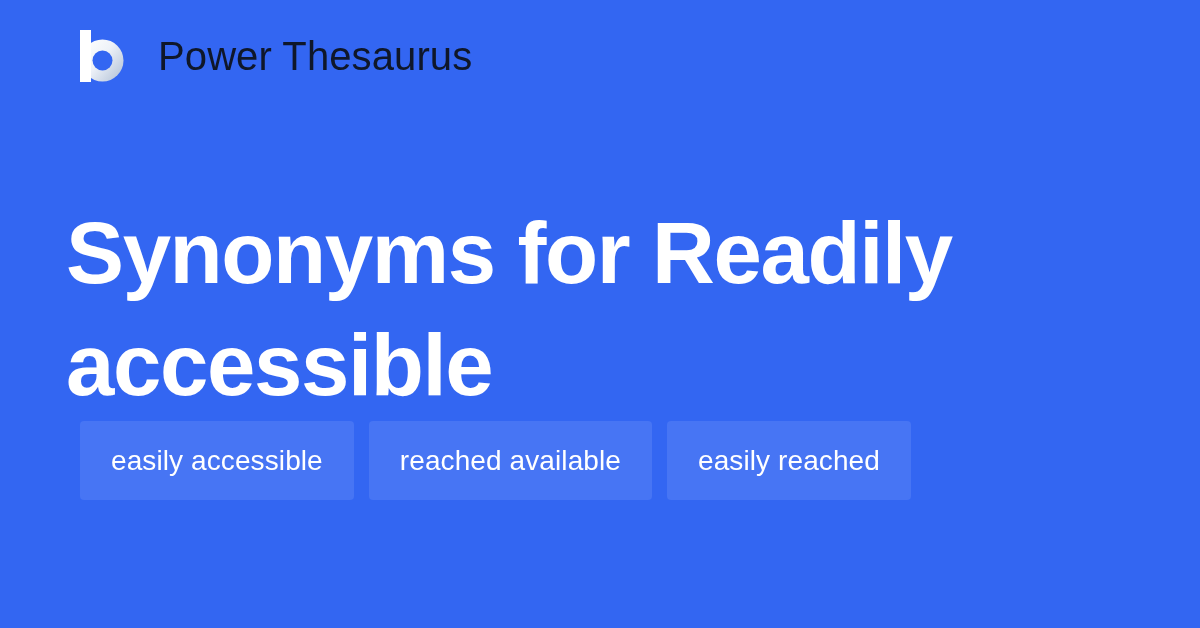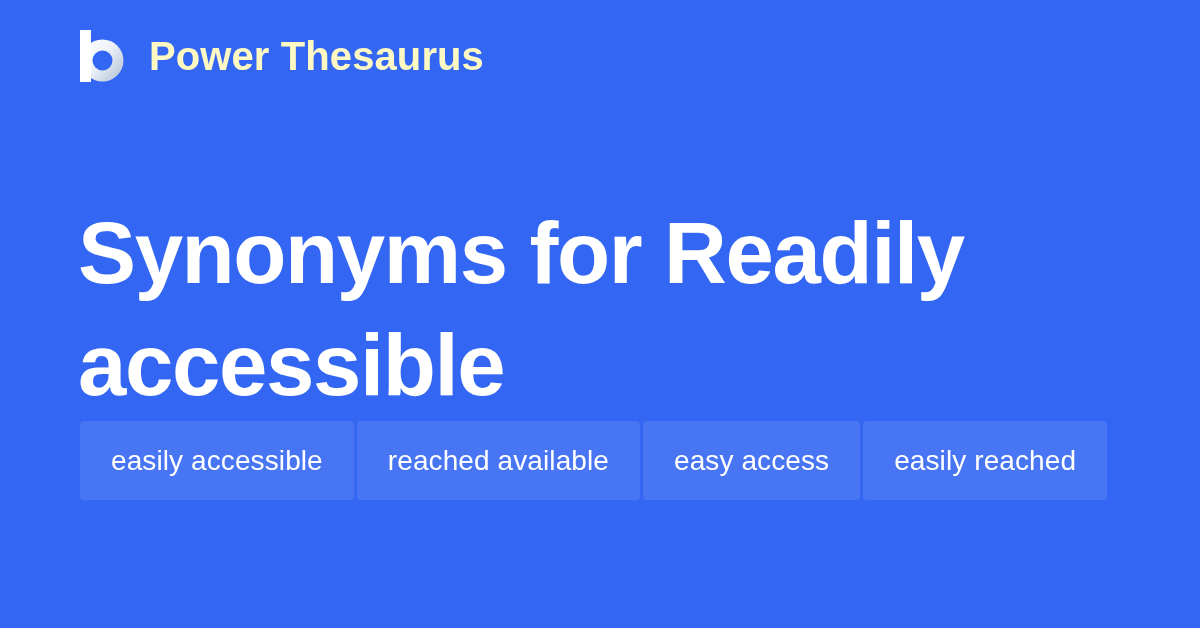--- a/index.html
+++ b/index.html
@@ -33,53 +33,53 @@
   }
 
   .brand-logo {
     width: 44px;
     height: 52px;
     display: block;
     flex: 0 0 auto;
   }
 
   .brand-name {
-    margin-left: 25px;
-    color: #fef9c3;
+    margin-left: 34px;
+    color: #0f172a;
     font-size: 40px;
-    font-weight: 700;
+    font-weight: 400;
     letter-spacing: 0.1px;
     line-height: 1;
     white-space: nowrap;
     text-transform: capitalize;
   }
 
   
   .headline {
     position: absolute;
-    left: 78px;
+    left: 66px;
     top: 139px;
     width: 1040px;
     color: #ffffff;
     font-size: 87px;
     font-weight: bold;
     line-height: 112px;
     letter-spacing: -1.4px;
     white-space: pre-wrap;
   }
 
   
   .chips {
     position: absolute;
     left: 80px;
     top: 421px;
     width: 1050px;
     display: flex;
     flex-wrap: wrap;
-    gap: 17px 3px;
+    gap: 17px 15px;
     align-content: flex-start;
   }
 
   .chip {
     height: 79px;
     box-sizing: border-box;
     display: flex;
     align-items: center;
     justify-content: center;
     padding: 0 31px;
@@ -116,17 +116,16 @@
       <rect x="0" y="0" width="11" height="52" fill="#ffffff"></rect>
     </svg>
     <span class="brand-name">Power Thesaurus</span>
   </div>
 
   <h1 class="headline">Synonyms for Readily accessible</h1>
 
   <div class="chips">
     <span class="chip">easily accessible</span>
     <span class="chip">reached available</span>
-    <span class="chip">easy access</span>
     <span class="chip">easily reached</span>
   </div>
 
 </div>
 
 </body></html>

